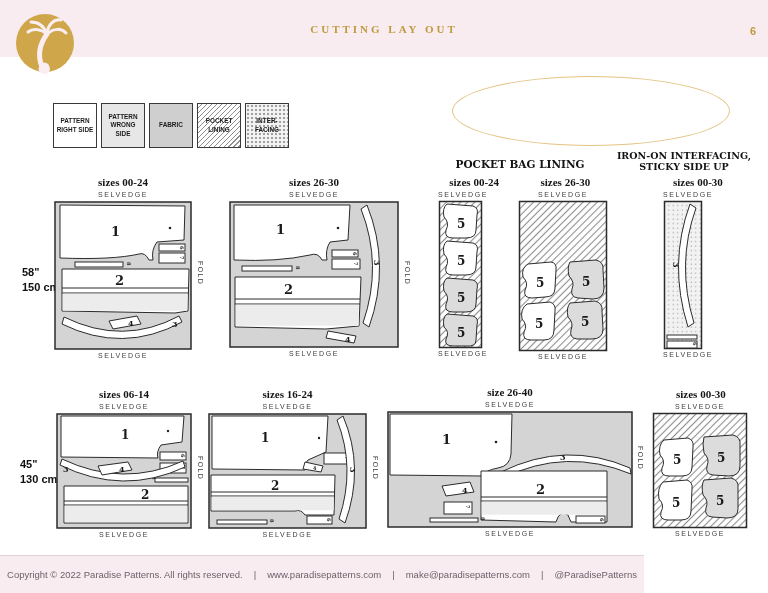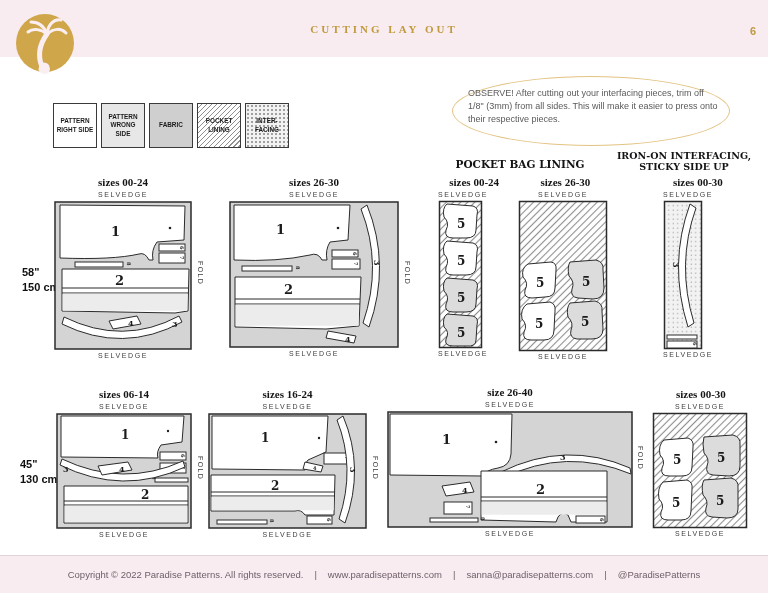--- a/index.html
+++ b/index.html
@@ -6,21 +6,21 @@
   .page{position:relative;width:768px;height:593px;background:#ffffff;overflow:hidden;
         font-family:"Liberation Sans",sans-serif;color:#222;}
   
   .header{position:absolute;left:0;top:0;width:768px;height:57px;background:#f8ecf0;}
   .title{position:absolute;left:0;top:23px;width:768px;text-align:center;
          font-family:"Liberation Serif",serif;font-weight:bold;font-size:11px;
          letter-spacing:3px;color:#c09a3e;}
   .pagenum{position:absolute;right:12px;top:25px;font-size:11px;color:#c09a3e;font-weight:bold;}
   .logo{position:absolute;left:14px;top:11px;}
   
-  .footer{position:absolute;left:0;bottom:0;width:768px;height:37px;background:#f8ecf0;
+  .footer{position:absolute;left:0;bottom:0;width:644px;height:37px;background:#f8ecf0;
           border-top:1px solid #e2d3d9;display:flex;align-items:center;justify-content:center;
           font-size:9.5px;color:#6f5e6a;}
   .footer .sep{margin:0 11px;color:#6f5e6a;}
   
   .legend{position:absolute;left:53px;top:103px;display:flex;gap:4px;}
   .lg{width:44px;height:45px;border:1.3px solid #3a3a3a;box-sizing:border-box;
       display:flex;align-items:center;justify-content:center;text-align:center;
       font-size:6.4px;font-weight:bold;line-height:1.3;color:#1c1c1c;padding:1px;}
   .lg-white{background:#ffffff;}
   .lg-light{background:#e7e7e7;}
@@ -100,21 +100,20 @@
       </div>
     <div class="lg lg-hatch">
         <span style="background:#fff0">POCKET LINING</span>
       </div>
     <div class="lg lg-dots">
         <span>INTER- FACING</span>
       </div>
   </div>
 
   <div class="note-ellipse"></div>
-  <div class="note-text">OBSERVE! After cutting out your interfacing pieces, trim off 1/8" (3mm) from all sides. This will make it easier to press onto their respective pieces.</div>
 
   <div class="sechead" style="left:610px;top:150px;width:148px;font-size:9.5px;">
     <span>IRON-ON INTERFACING,</span><br>
     <span>STICKY SIDE UP</span>
   </div>
   <div class="sechead" style="left:425px;top:158px;width:190px;font-size:10.5px;">POCKET BAG LINING</div>
 
   <div class="rowlabel" style="left:22px;top:265px;">
     <span>58"</span><br>
     <span>150 cm</span>
@@ -327,18 +326,18 @@
       <text class="t-mid" x="64" y="93">5</text>
     </svg>
     <span class="selv">SELVEDGE</span>
   </div>
 
   <div class="footer">
     <span>Copyright © 2022 Paradise Patterns. All rights reserved.</span>
     <span class="sep">|</span>
     <span>www.paradisepatterns.com</span>
     <span class="sep">|</span>
-    <span>sanna@paradisepatterns.com</span>
+    <span>make@paradisepatterns.com</span>
     <span class="sep">|</span>
     <span>@ParadisePatterns</span>
   </div>
 
 </div>
 
 </body></html>

